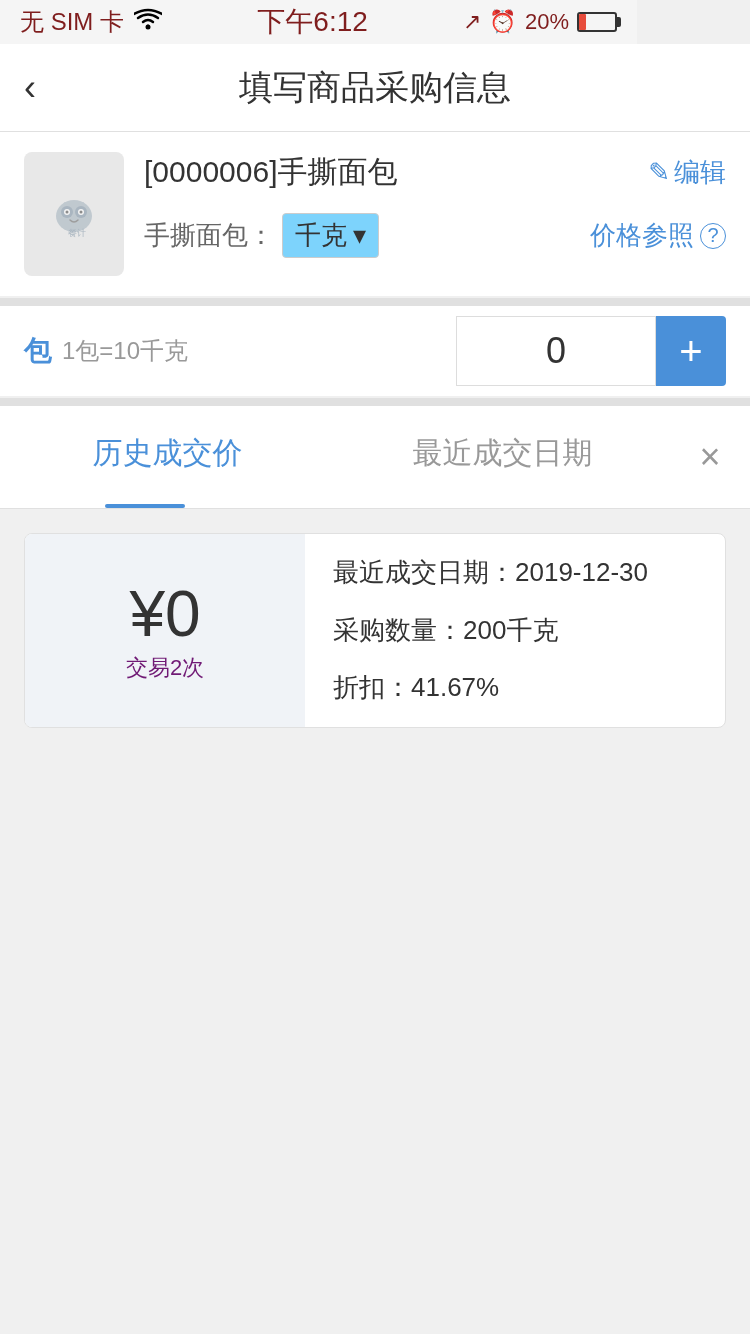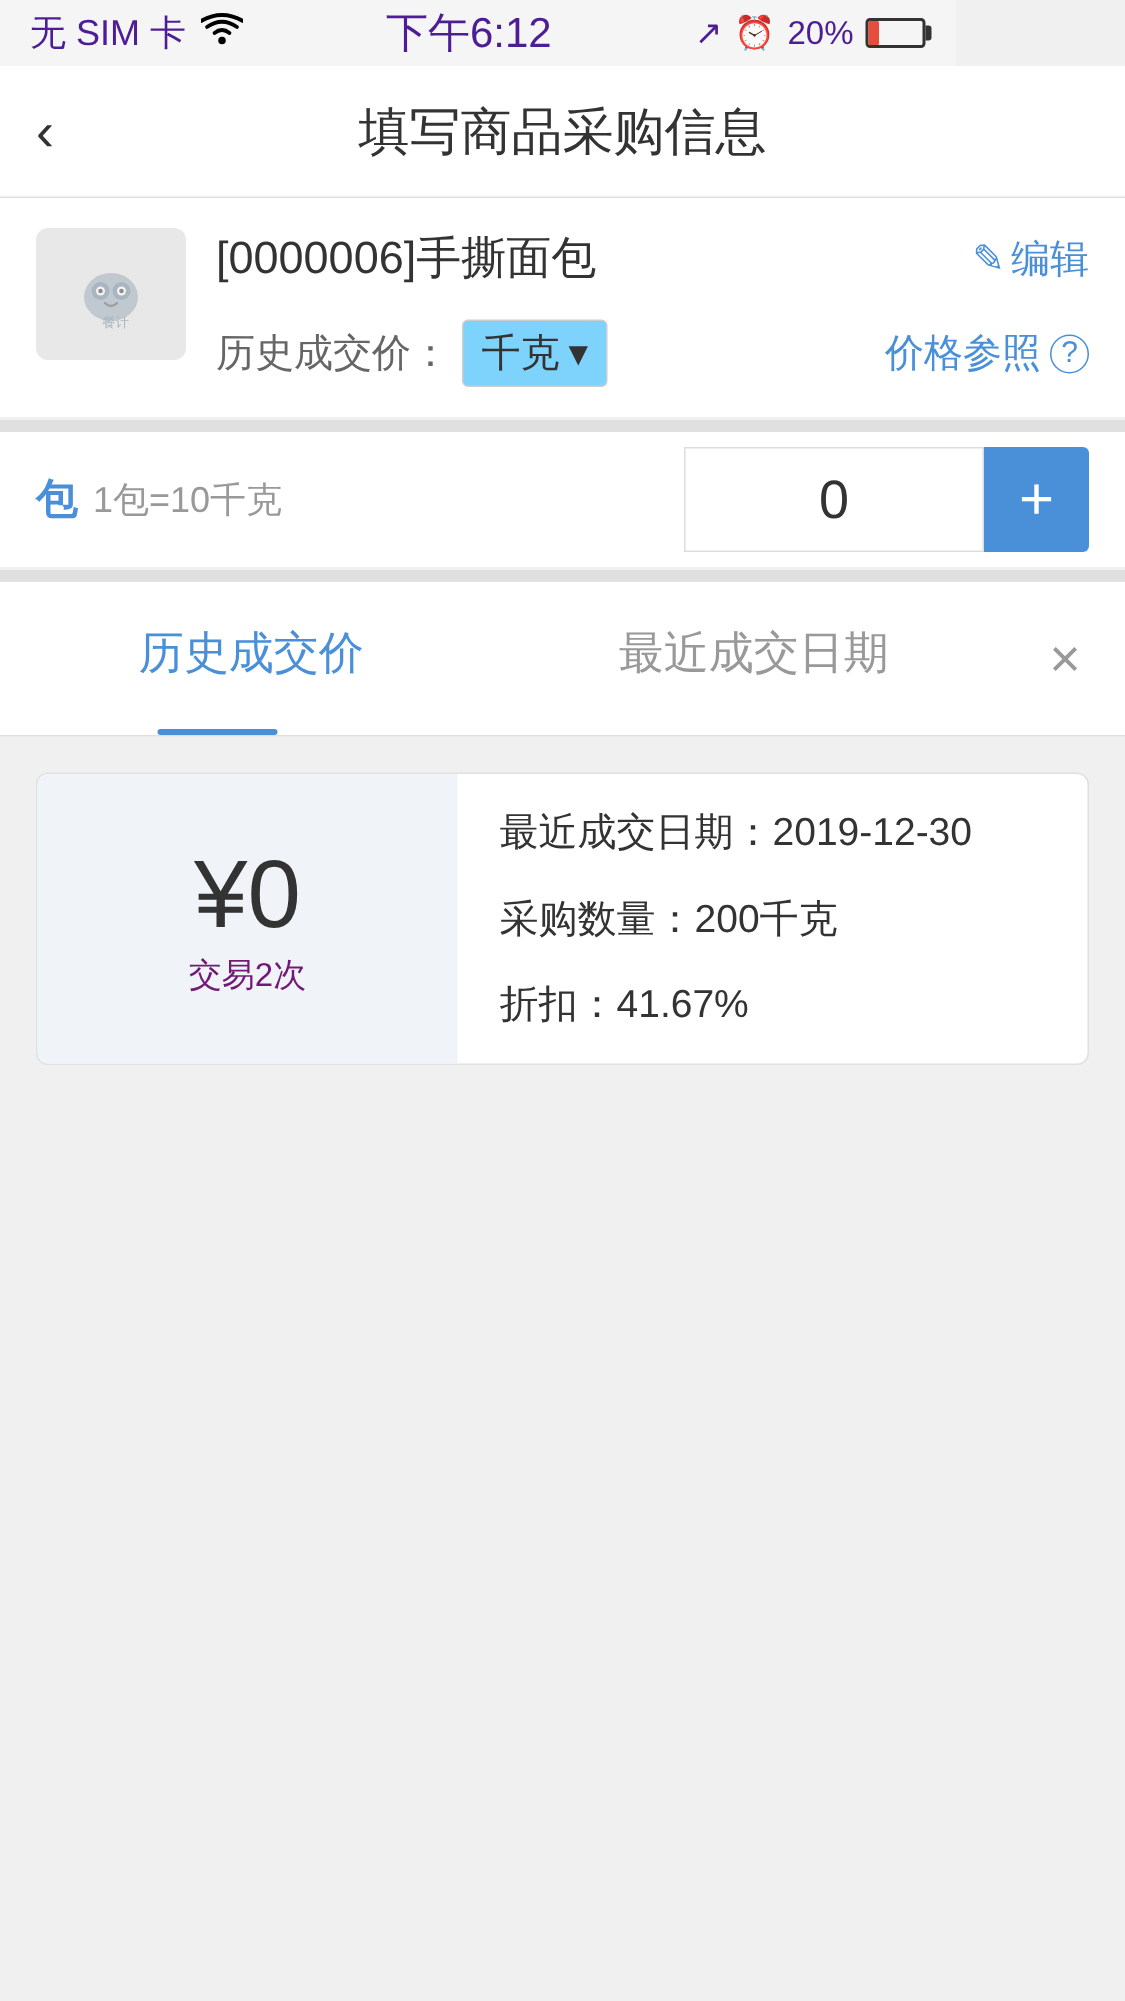--- a/index.html
+++ b/index.html
@@ -15,21 +15,21 @@
     
     .status-bar {
       width: 637px;
       height: 44px;
       background: #f5f5f5;
       display: flex;
       align-items: center;
       justify-content: space-between;
       padding: 3px 20px;
       font-size: 24px;
-      color: #4c1d95;
+      color: #7f1d1d;
     }
     .status-left {
       display: flex;
       align-items: center;
       gap: 10px;
     }
     .status-center {
       font-size: 28px;
       font-weight: 500;
     }
@@ -94,21 +94,21 @@
     .product-section {
       background: #fff;
       padding: 20px 24px;
       display: flex;
       align-items: flex-start;
       gap: 20px;
       margin-bottom: 2px;
     }
     .product-image {
       width: 100px;
-      height: 88px;
+      height: 124px;
       background: #e8e8e8;
       border-radius: 8px;
       display: flex;
       align-items: center;
       justify-content: center;
       flex-shrink: 0;
       overflow: hidden;
     }
     .product-image svg {
       width: 60px;
@@ -363,21 +363,21 @@
       <span class="product-name">
         <span>[0000006]</span><span>手撕面包</span>
       </span>
       <div class="edit-btn">
         <span>✎</span>
         <span>编辑</span>
       </div>
     </div>
     <div class="product-unit-row">
       <div style="display:flex;align-items:center;gap:8px;">
-        <span class="unit-label">历史成交价：</span>
+        <span class="unit-label">手撕面包：</span>
         <div class="unit-select">
           <span>千克</span>
           <span>▾</span>
         </div>
       </div>
       <div class="price-ref">
         <span>价格参照</span>
         <span style="border:1px solid #4a90d9;border-radius:50%;width:26px;height:26px;display:inline-flex;align-items:center;justify-content:center;font-size:20px;">?</span>
       </div>
     </div>

